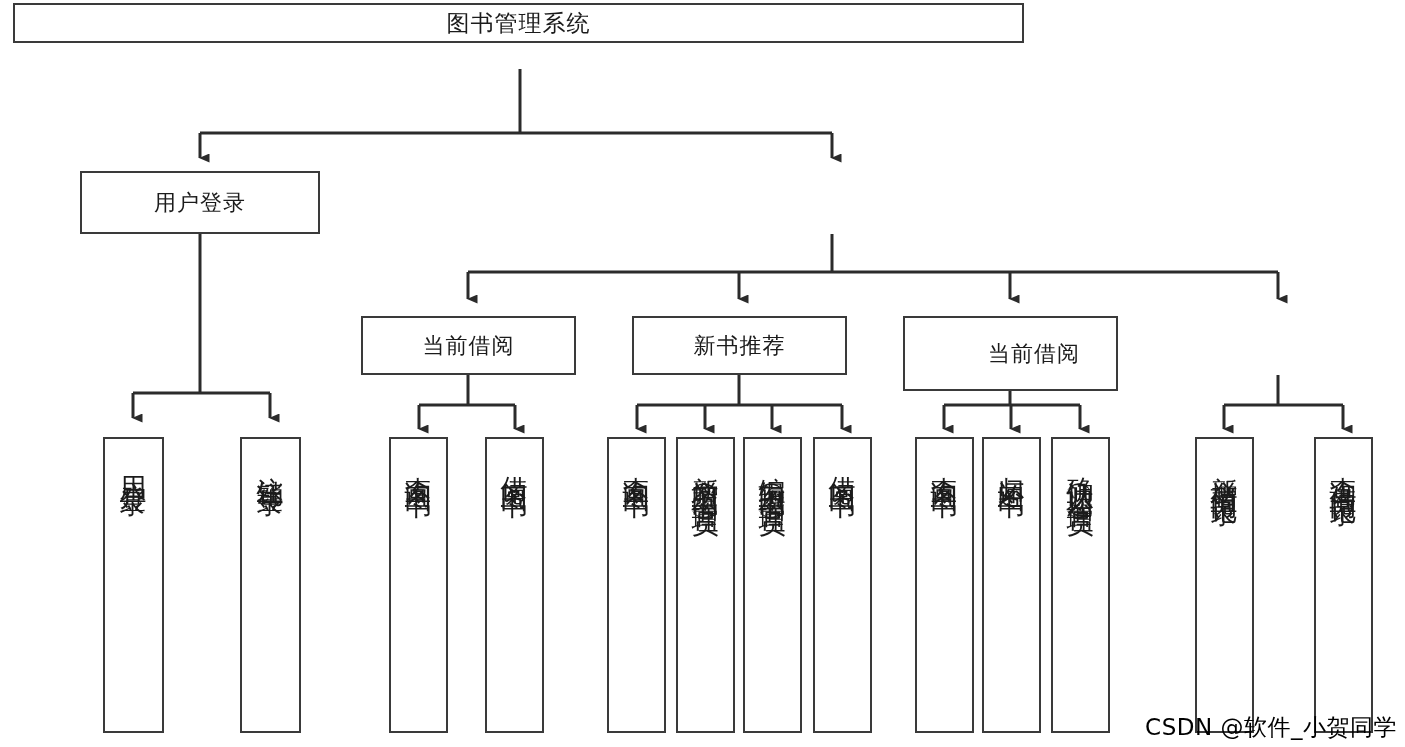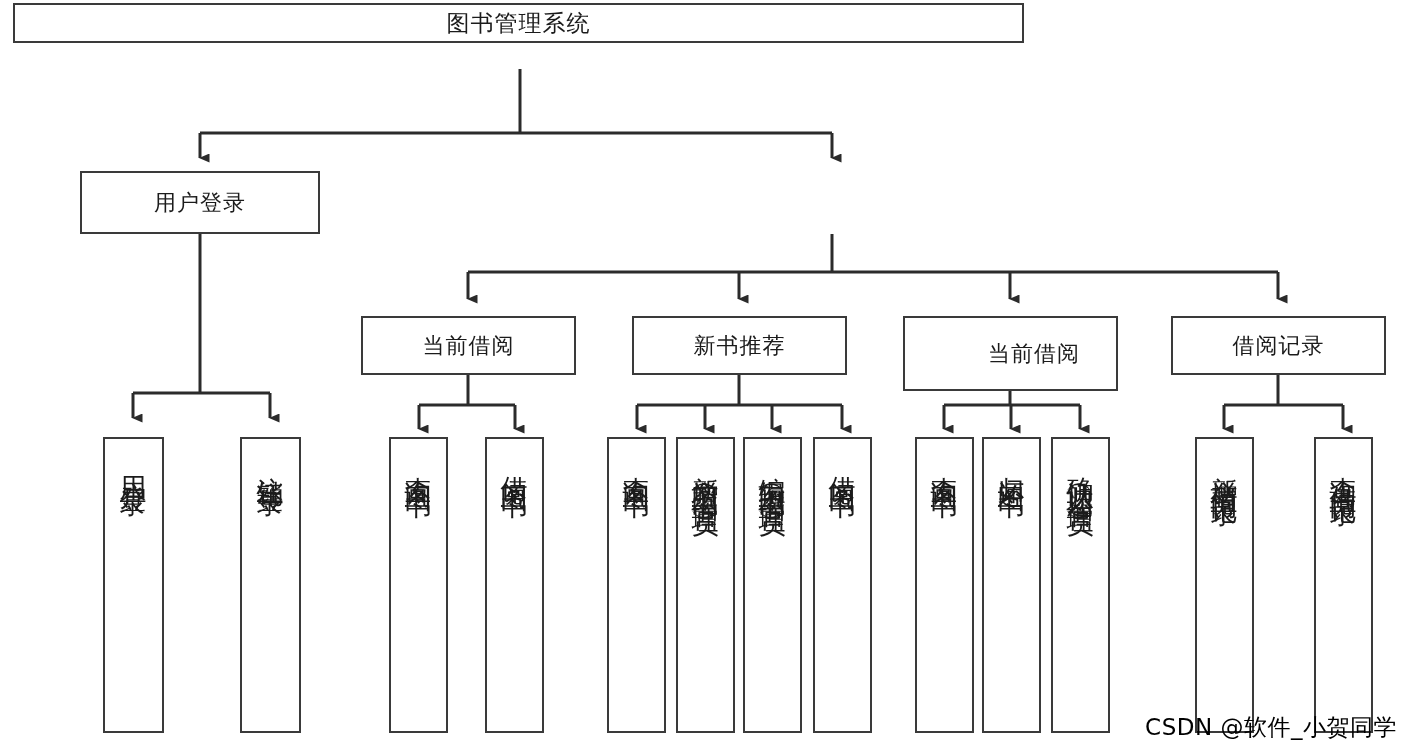--- a/index.html
+++ b/index.html
@@ -116,23 +116,20 @@
 
   <div class="node h" style="left:361px;top:316px;width:215px;height:59px;">
     <span class="lbl">当前借阅</span>
   </div>
   <div class="node h" style="left:632px;top:316px;width:215px;height:59px;">
     <span class="lbl">新书推荐</span>
   </div>
   <div class="node h" style="left:903px;top:316px;width:215px;height:75px;padding-left:47px;">
     <span class="lbl">当前借阅</span>
   </div>
-  <div class="node h" style="left:1171px;top:316px;width:215px;height:59px;">
-    <span class="lbl">借阅记录</span>
-  </div>
 
   <div class="node v" style="left:103px;top:437px;width:61px;height:296px;">
     <span class="lbl">用户登录</span>
   </div>
   <div class="node v" style="left:240px;top:437px;width:61px;height:296px;">
     <span class="lbl">注销登录</span>
   </div>
 
   <div class="node v" style="left:389px;top:437px;width:59px;height:296px;">
     <span class="lbl">查询图书</span>

